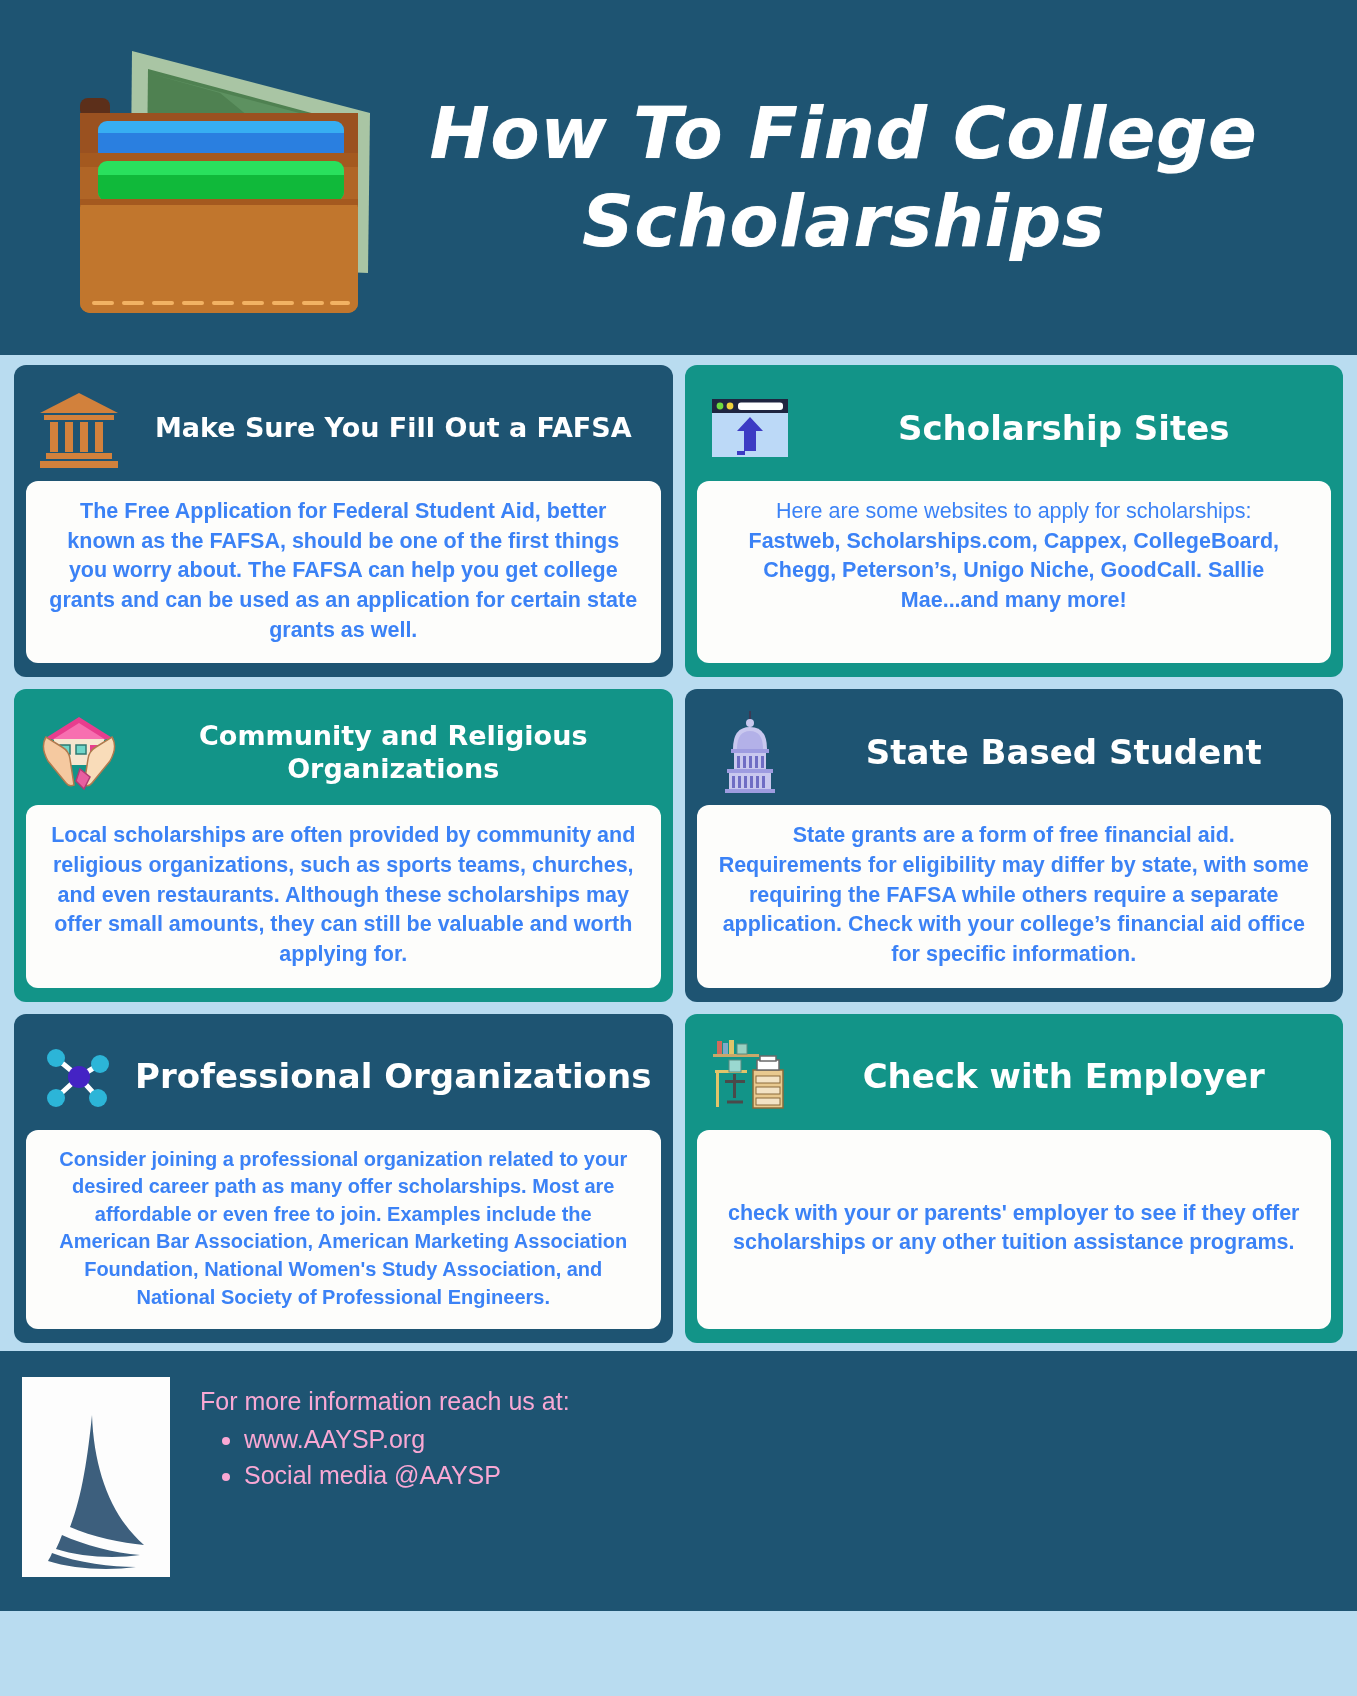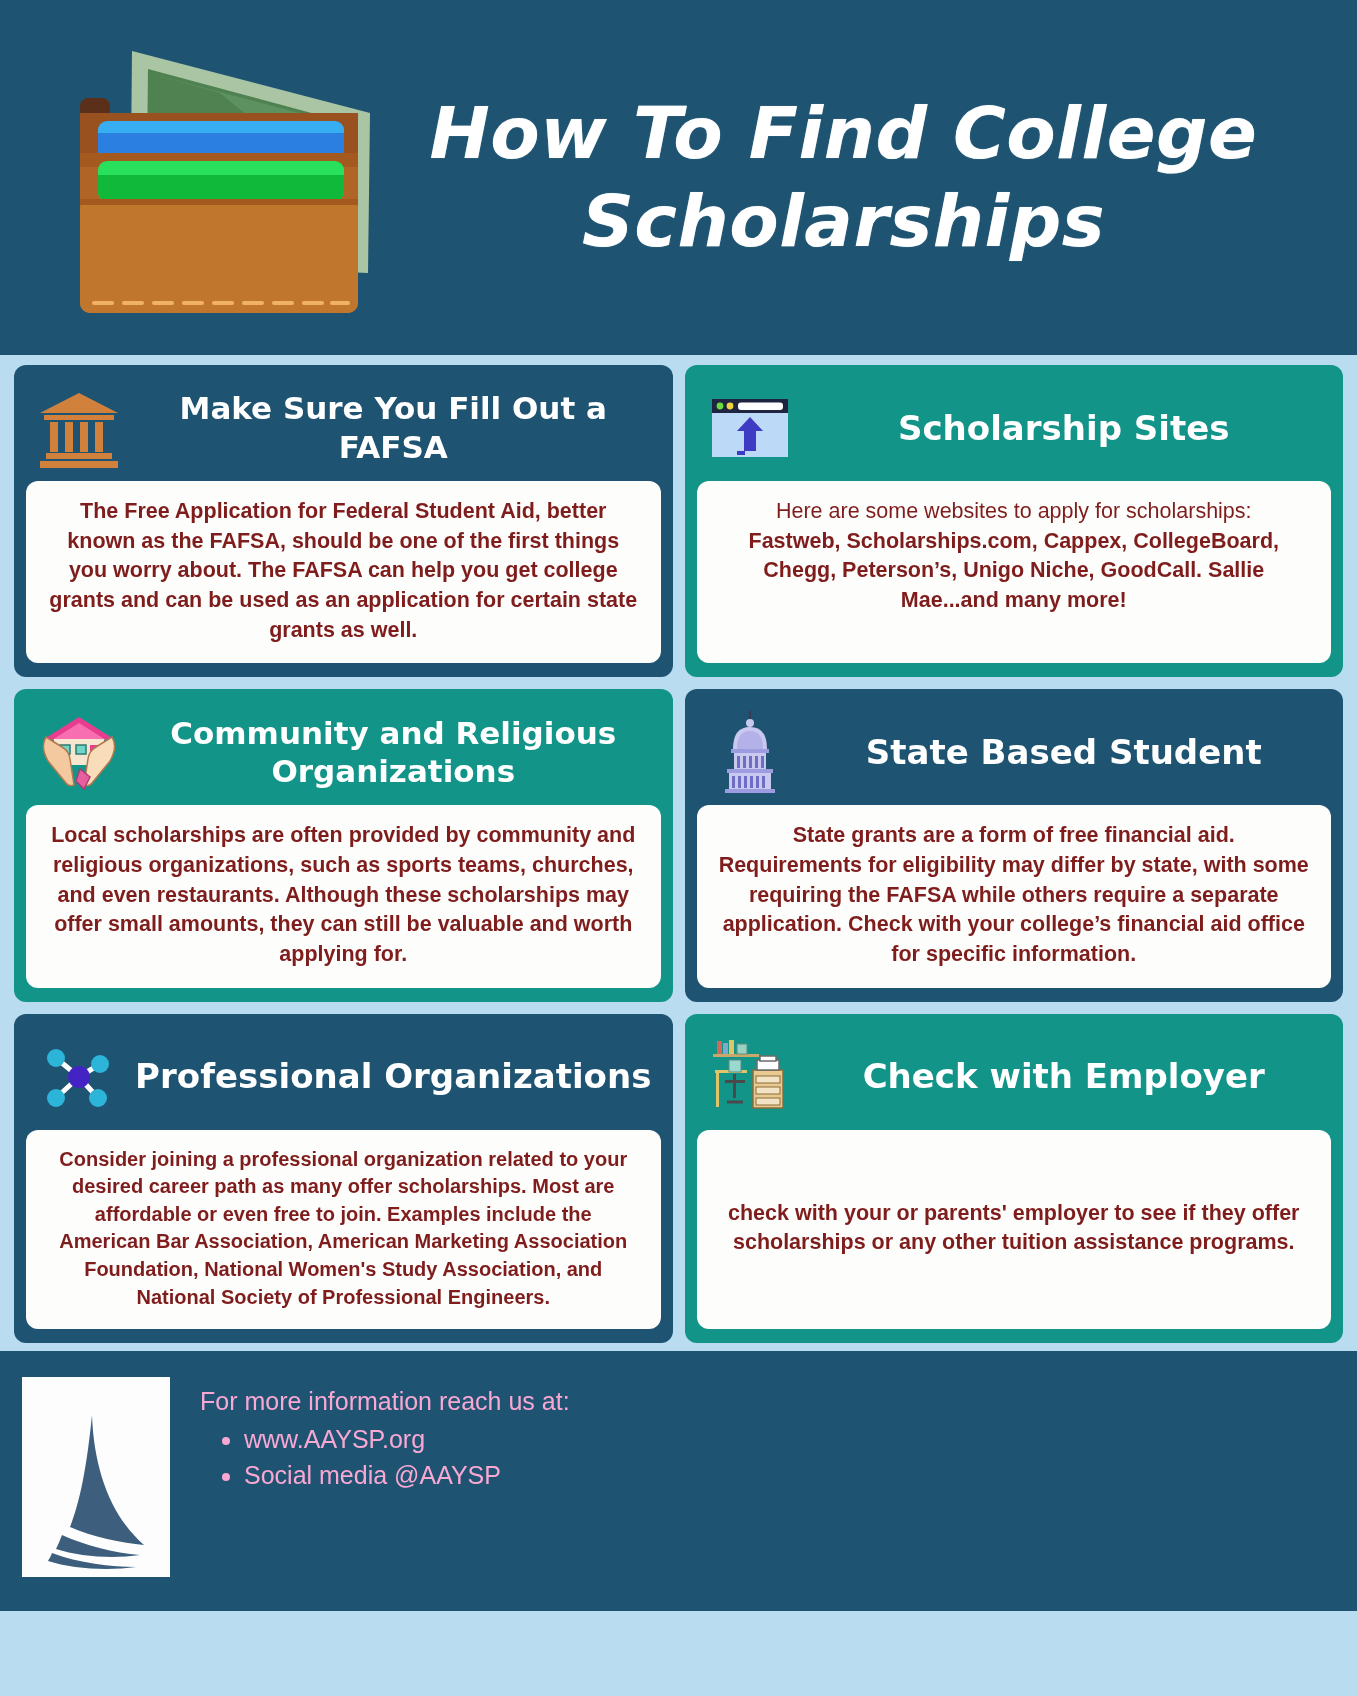--- a/index.html
+++ b/index.html
@@ -60,33 +60,33 @@
     display:flex;
     align-items:center;
     gap:10px;
     padding:8px 6px 10px 10px;
     min-height:96px;
   }
   .card-icon { flex:0 0 auto; width:86px; height:86px; position:relative; }
   .card-title {
     flex:1;
     color:#ffffff;
-    font-size:31px;
+    font-size:27px;
     font-weight:700;
     line-height:1.25;
     text-align:center;
     font-family:"DejaVu Sans", sans-serif;
   }
   .card-title.lg { font-size:34px; }
 
   .card-body {
     background:#fdfdfb;
     border-radius:12px;
     padding:16px 22px 18px 22px;
-    color:#7f1d1d;
+    color:#3b82f6;
     font-size:21.5px;
     line-height:1.38;
     font-weight:700;
     text-align:center;
     flex:1;
     display:flex;
     align-items:flex-start;
     justify-content:center;
   }
   .card-body.v-center { align-items:center; }

